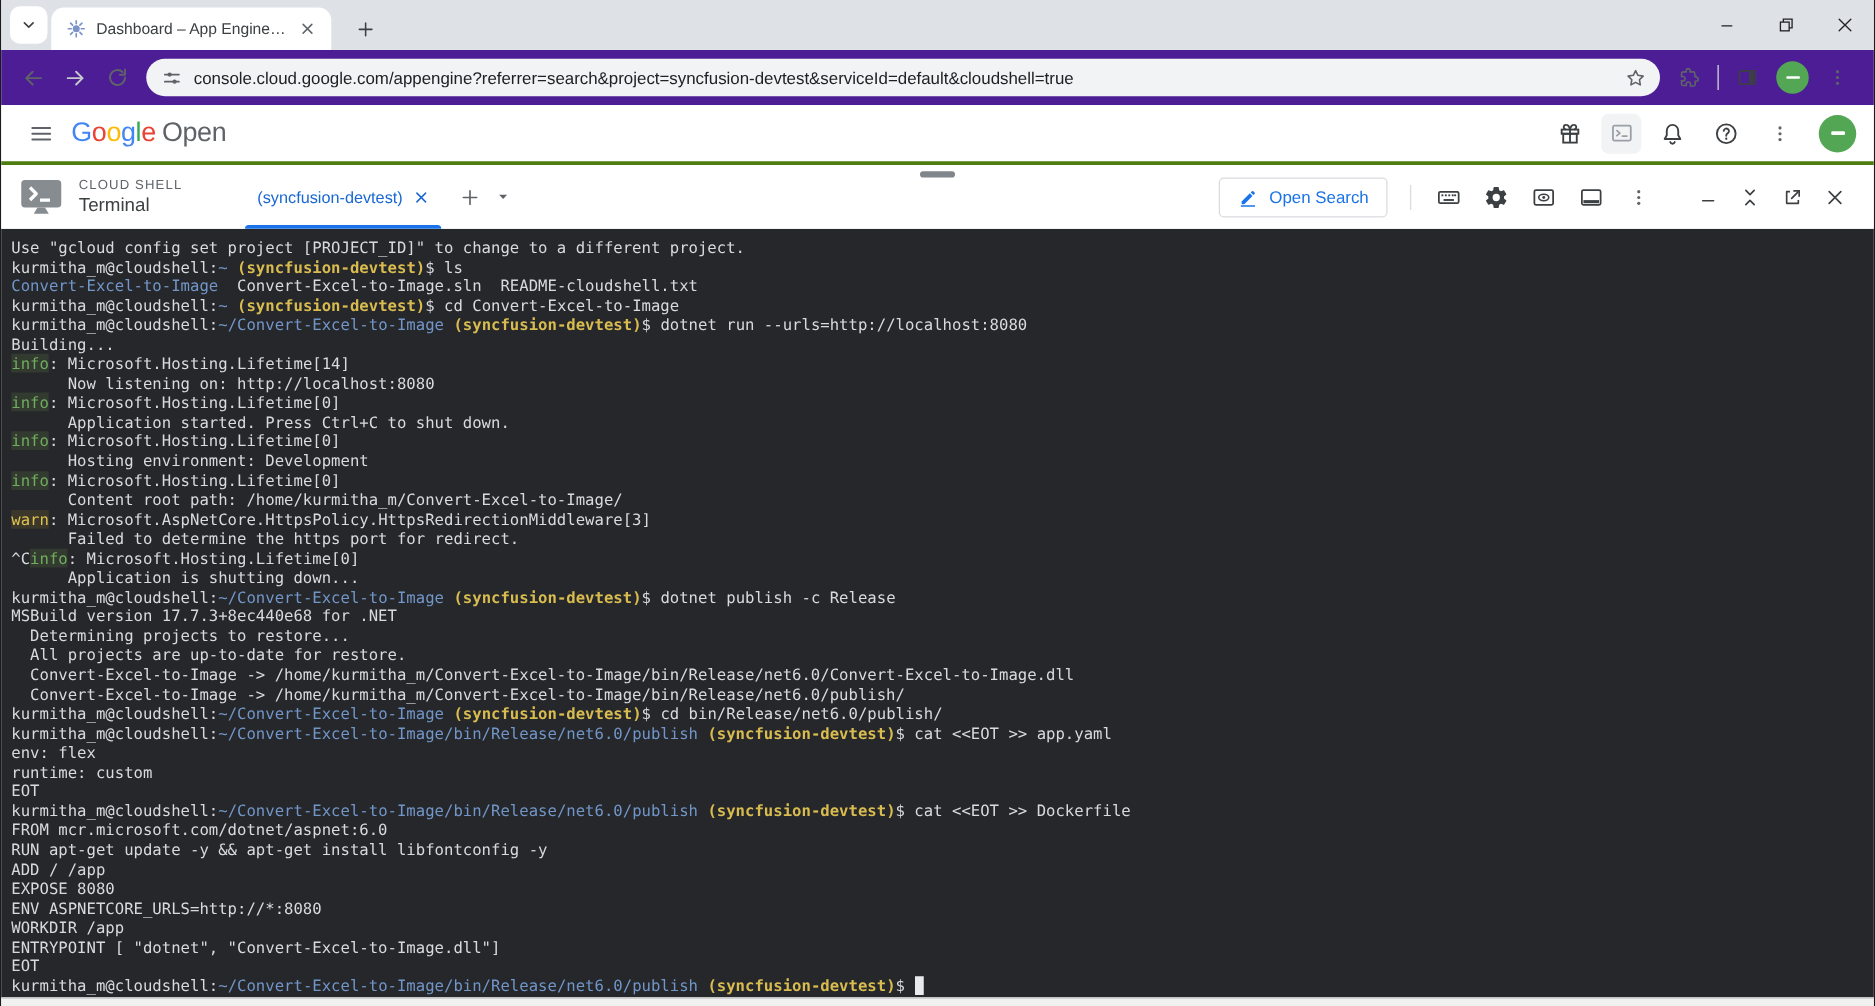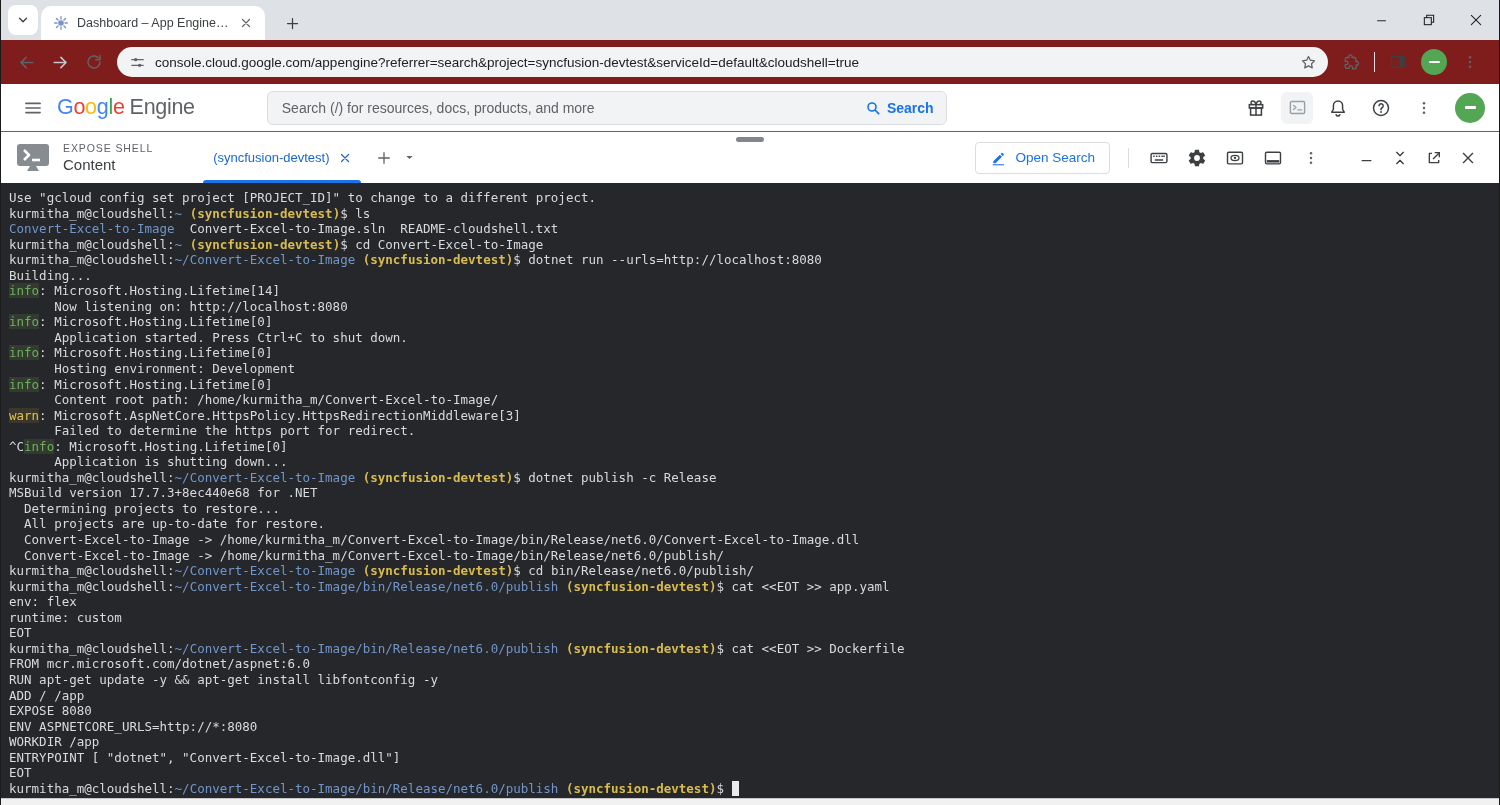--- a/index.html
+++ b/index.html
@@ -11,31 +11,31 @@
   .titlebar { height:40px; background:#dee1e6; position:relative; display:flex; align-items:center; flex:none; }
   .tab-search-btn { width:30px; height:30px; margin-left:7px; background:#fff; border:none; border-radius:8px; display:flex; align-items:center; justify-content:center; cursor:pointer; }
   .tab { position:absolute; left:40px; top:6px; width:224px; height:34px; background:#fff; border-radius:10px 10px 0 0; display:flex; align-items:center; padding:0 10px 0 12px; gap:8px; }
   .tab-title { flex:1; font-size:12.5px; color:#3c4043; white-space:nowrap; overflow:hidden; text-overflow:ellipsis; }
   .tab-close { width:18px; height:18px; border-radius:50%; display:flex; align-items:center; justify-content:center; cursor:pointer; flex:none; }
   .new-tab-btn { position:absolute; left:276px; top:8px; width:30px; height:30px; border:none; background:transparent; display:flex; align-items:center; justify-content:center; cursor:pointer; }
   .win-controls { position:absolute; right:0; top:0; height:40px; display:flex; }
   .win-btn { width:47px; height:40px; display:flex; align-items:center; justify-content:center; background:transparent; border:none; cursor:pointer; }
 
   
-  .toolbar { height:44px; background:#7f1d1d; display:flex; align-items:center; padding:0 8px; flex:none; }
+  .toolbar { height:44px; background:#4c1d95; display:flex; align-items:center; padding:0 8px; flex:none; }
   .nav-btn { width:34px; height:34px; border:none; background:transparent; border-radius:50%; display:flex; align-items:center; justify-content:center; cursor:pointer; flex:none; }
   .omnibox { flex:1; height:30px; background:#f1f3f4; border-radius:15px; display:flex; align-items:center; padding:0 6px 0 12px; margin:0 6px; min-width:0; }
   .omnibox .url { flex:1; font-size:13.5px; color:#202124; white-space:nowrap; overflow:hidden; margin-left:9px; }
   .tb-right { display:flex; align-items:center; gap:6px; flex:none; padding-right:4px; }
   .vsep { width:1px; height:20px; background:#dadce0; }
   .avatar { width:26px; height:26px; border-radius:50%; display:flex; align-items:center; justify-content:center; cursor:pointer; position:relative; }
   .avatar::after { content:""; width:11px; height:2.5px; background:#fff; border-radius:1px; }
 
   
-  .gcp-header { height:48px; background:#fff; border-bottom:1px solid #4d7c0f; display:flex; align-items:center; padding:0 14px; flex:none; }
+  .gcp-header { height:48px; background:#fff; border-bottom:3px solid #4d7c0f; display:flex; align-items:center; padding:0 14px; flex:none; }
   .icon-btn { border:none; background:transparent; display:flex; align-items:center; justify-content:center; width:36px; height:36px; border-radius:50%; cursor:pointer; flex:none; }
   .gc-logo { display:flex; align-items:baseline; margin-left:6px; font-size:21.5px; letter-spacing:-0.3px; cursor:pointer; }
   .gc-logo .suffix { color:#5f6368; margin-left:5px; }
   .project-pill { margin-left:34px; height:34px; border:1px solid #dadce0; border-radius:6px; background:#fff; display:flex; align-items:center; gap:9px; padding:0 12px; font-size:14px; color:#202124; cursor:pointer; flex:none; }
   .gcp-search { width:680px; height:34px; margin-left:72px; border:1px solid #dadce0; background:#f1f3f4; border-radius:6px; display:flex; align-items:stretch; overflow:hidden; flex:none; cursor:text; }
   .gcp-search .ph { flex:1; display:flex; align-items:center; padding-left:14px; font-size:14px; color:#5f6368; white-space:nowrap; overflow:hidden; }
   .gcp-search .go { width:93px; border-left:1px solid #dadce0; display:flex; align-items:center; justify-content:center; gap:6px; color:#1a73e8; font-size:14px; font-weight:700; background:#f1f3f4; border:none; cursor:pointer; }
   .gcp-right { margin-left:auto; display:flex; align-items:center; gap:7px; }
   .shellbox-btn { width:32px; height:32px; border:none; border-radius:6px; background:#f1f3f4; display:flex; align-items:center; justify-content:center; cursor:pointer; }
   .gcp-avatar { width:30px; height:30px; margin-left:6px; }
@@ -178,31 +178,21 @@
   </div>
 
   <div class="gcp-header">
     <button class="icon-btn">
       <svg width="20" height="20" viewBox="0 0 24 24">
           <path d="M3.5 6.5h17M3.5 12h17M3.5 17.5h17" stroke="#5f6368" stroke-width="2" stroke-linecap="round"></path>
         </svg>
     </button>
     <div class="gc-logo">
       <span><span style="color: rgb(66, 133, 244);">G</span><span style="color: rgb(234, 67, 53);">o</span><span style="color: rgb(251, 188, 5);">o</span><span style="color: rgb(66, 133, 244);">g</span><span style="color: rgb(52, 168, 83);">l</span><span style="color: rgb(234, 67, 53);">e</span></span>
-      <span class="suffix">Engine</span>
-    </div>
-    <div class="gcp-search">
-      <span class="ph">Search (/) for resources, docs, products, and more</span>
-      <button class="go">
-        <svg width="16" height="16" viewBox="0 0 24 24">
-            <circle cx="10.5" cy="10.5" r="6" fill="none" stroke="#1a73e8" stroke-width="2.4"></circle>
-            <path d="M15 15l5.5 5.5" stroke="#1a73e8" stroke-width="2.6" stroke-linecap="round"></path>
-          </svg>
-        <span>Search</span>
-      </button>
+      <span class="suffix">Open</span>
     </div>
     <div class="gcp-right">
       <button class="icon-btn">
         <svg width="20" height="20" viewBox="0 0 24 24">
             <g fill="none" stroke="#3c4043" stroke-width="1.8">
               <rect x="4" y="8" width="16" height="4"></rect>
               <rect x="5.5" y="12" width="13" height="8.5"></rect>
               <line x1="12" y1="8" x2="12" y2="20.5"></line>
               <path d="M12 8s-1-4.5-3.7-4.5A1.9 1.9 0 0 0 8 7.8"></path>
               <path d="M12 8s1-4.5 3.7-4.5A1.9 1.9 0 0 1 16 7.8"></path>
@@ -244,22 +234,22 @@
 
   <div class="shell-header">
     <div class="resize-handle"></div>
     <svg width="36" height="32" viewBox="0 0 36 32">
       <rect x="2" y="2" width="32" height="22" rx="3" fill="#878c91"></rect>
       <path d="M9 8l5 5-5 5" fill="none" stroke="#fff" stroke-width="2.6" stroke-linejoin="round"></path>
       <line x1="17" y1="18" x2="25" y2="18" stroke="#fff" stroke-width="2.6"></line>
       <path d="M15 24l-3 5h12l-3-5z" fill="#878c91"></path>
     </svg>
     <div class="shell-titles">
-      <span class="eyebrow">EXPOSE SHELL</span>
-      <span class="shell-title">Content</span>
+      <span class="eyebrow">CLOUD SHELL</span>
+      <span class="shell-title">Terminal</span>
     </div>
     <div class="shell-tab">
       <span class="lbl">(syncfusion-devtest)</span>
       <svg width="12" height="12" viewBox="0 0 24 24">
           <path d="M5 5l14 14M19 5L5 19" stroke="#1967d2" stroke-width="2.4" stroke-linecap="round"></path>
         </svg>
     </div>
     <button class="small-btn" style="margin-left:8px">
       <svg width="16" height="16" viewBox="0 0 24 24">
           <path d="M12 4v16M4 12h16" stroke="#5f6368" stroke-width="2" stroke-linecap="round"></path>

